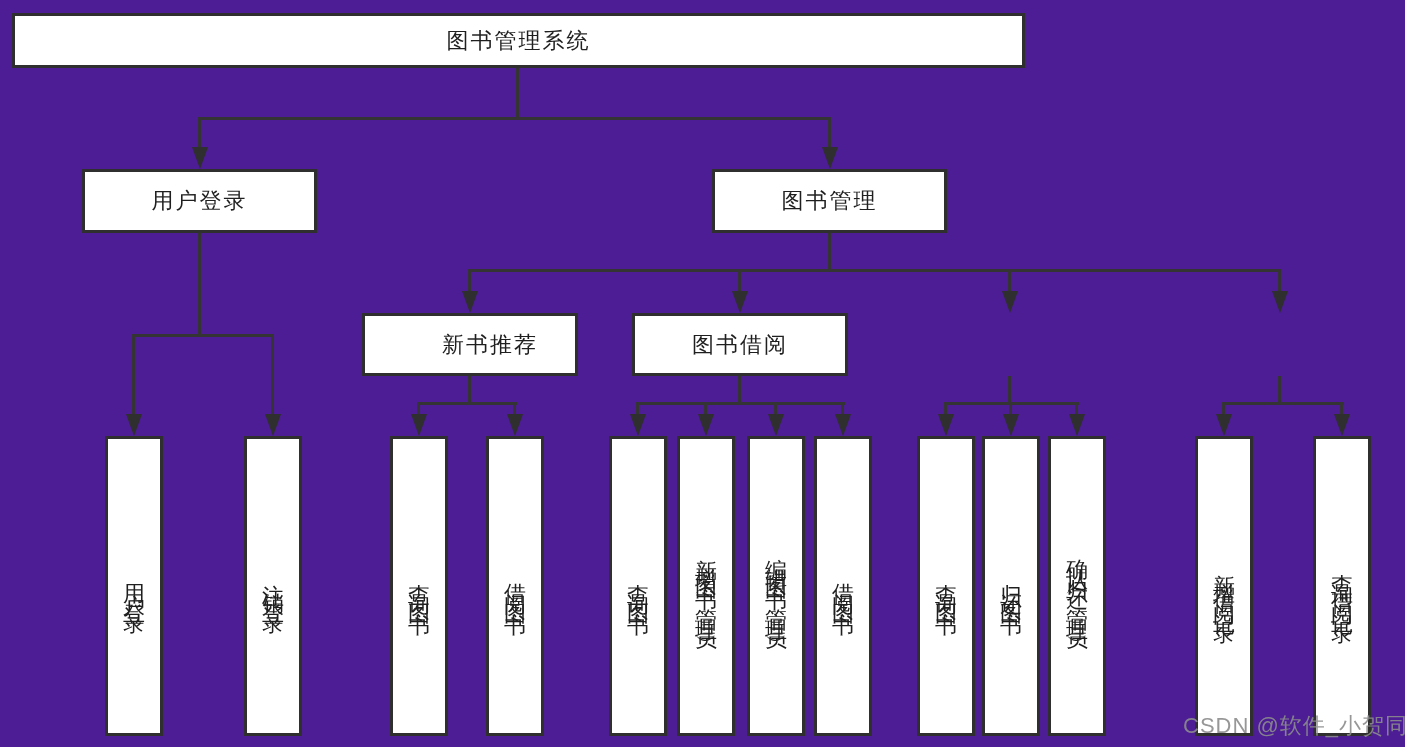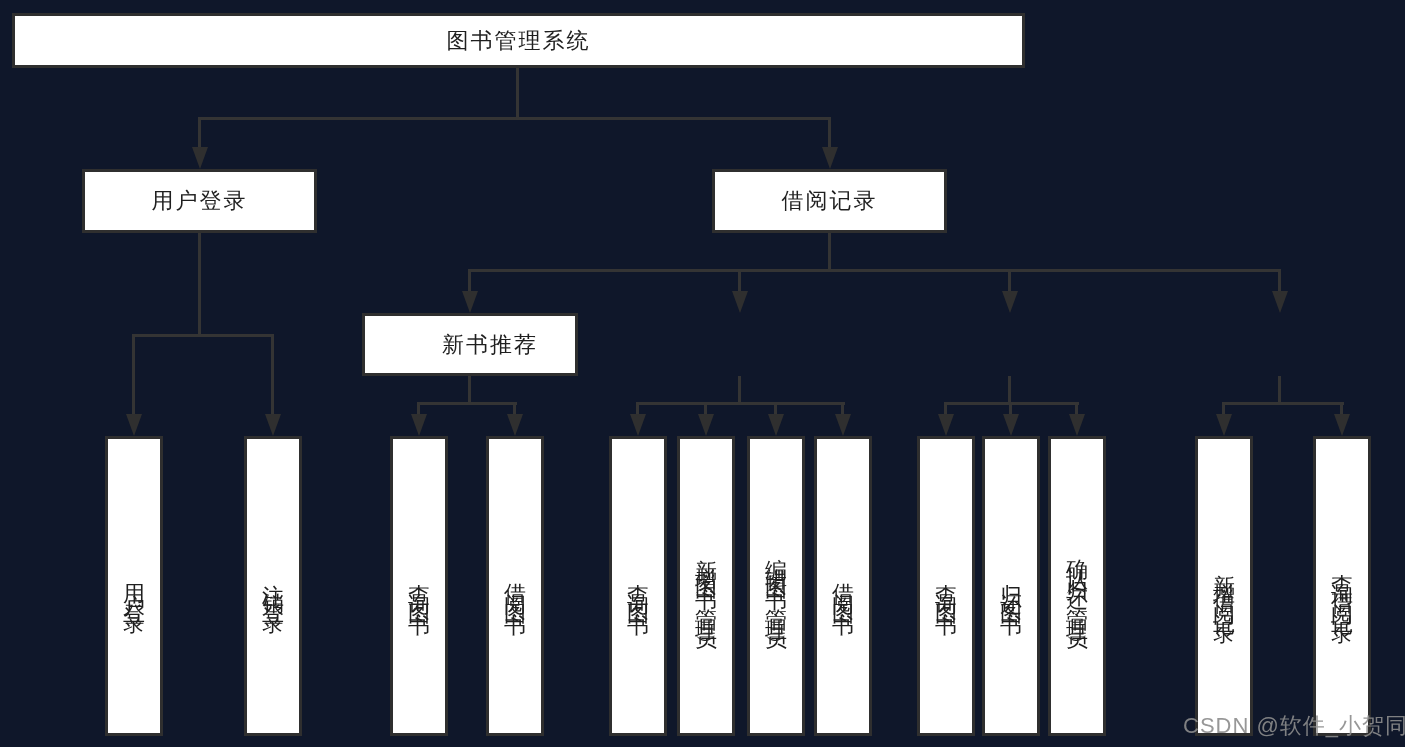--- a/index.html
+++ b/index.html
@@ -1,20 +1,20 @@
 <!DOCTYPE html>
 <html><head>
 <meta charset="utf-8">
 <style>
   html,body{margin:0;padding:0;background:#ffffff;}
   .canvas{
     position:relative;
     width:1405px;
     height:747px;
-    background:#0f172a;
+    background:#4c1d95;
     overflow:hidden;
     font-family:"Liberation Sans","DejaVu Sans",sans-serif;
     color:#1f1f1f;
   }
   .node{
     position:absolute;
     box-sizing:border-box;
     border:3px solid #2f2f2f;
     background:#ffffff;
     display:flex;
@@ -70,25 +70,28 @@
 <div class="canvas">
 
   <div class="node" style="left:12px;top:13px;width:1013px;height:55px;">
     <span>图书管理系统</span>
   </div>
 
   <div class="node" style="left:82px;top:169px;width:235px;height:64px;">
     <span>用户登录</span>
   </div>
   <div class="node" style="left:712px;top:169px;width:235px;height:64px;">
-    <span>借阅记录</span>
+    <span>图书管理</span>
   </div>
 
   <div class="node" style="left:362px;top:313px;width:216px;height:63px;padding-left:40px;">
     <span>新书推荐</span>
+  </div>
+  <div class="node" style="left:632px;top:313px;width:216px;height:63px;">
+    <span>图书借阅</span>
   </div>
 
   <div class="vnode" style="left:105px;">
     <span class="vtext">用户登录</span>
   </div>
   <div class="vnode" style="left:244px;">
     <span class="vtext">注销登录</span>
   </div>
 
   <div class="vnode" style="left:390px;">

